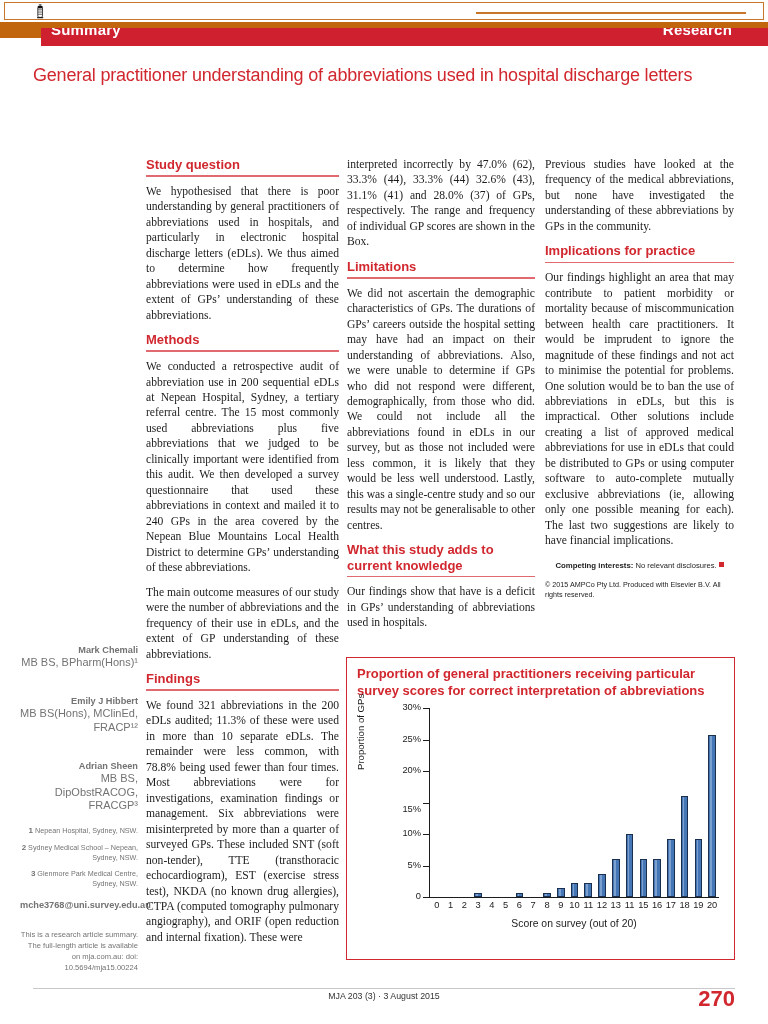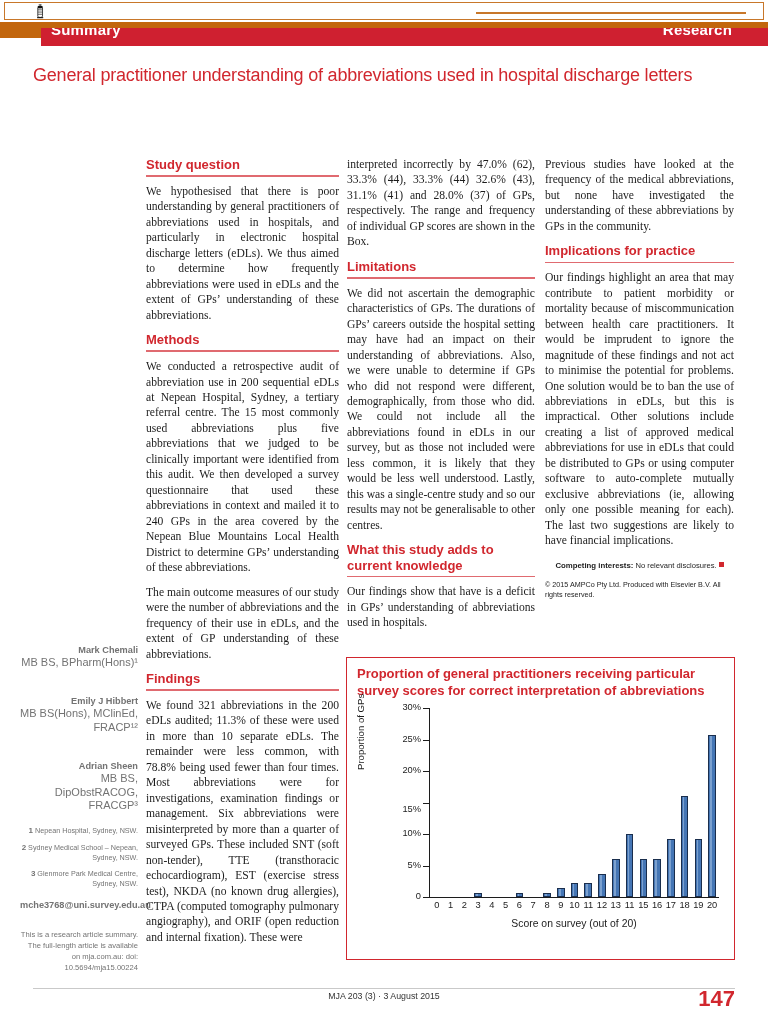--- a/index.html
+++ b/index.html
@@ -335,15 +335,15 @@
           <div class="xtlab" style="left: 278.714px; width: 13.7619px;">18</div>
           <div class="xtlab" style="left: 292.476px; width: 13.7619px;">19</div>
           <div class="xtlab" style="left: 306.238px; width: 13.7619px;">20</div>
         </div>
       <div class="xlab">Score on survey (out of 20)</div>
     </div>
   </div>
 
   <div class="foot-rule"></div>
   <div class="foot-center">MJA 203 (3) · 3 August 2015</div>
-  <div class="pagenum">147</div>
+  <div class="pagenum">270</div>
 
 </div>
 
 </body></html>

